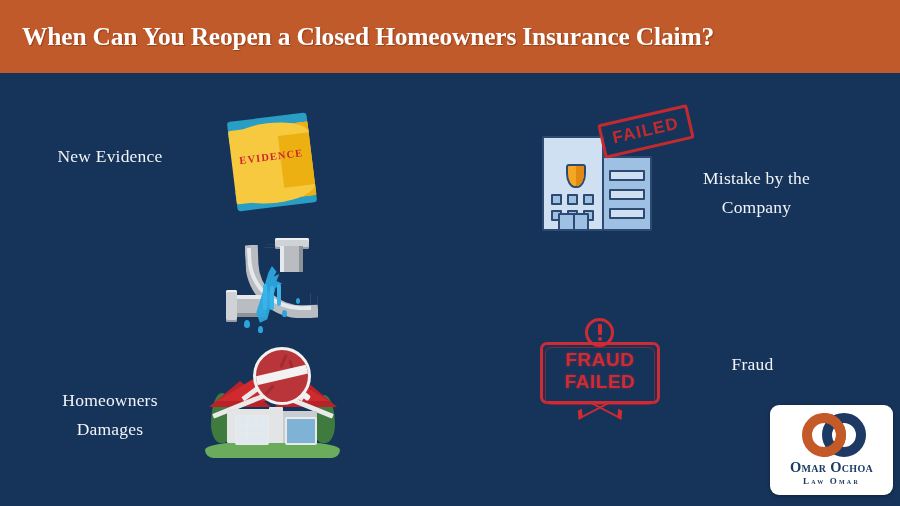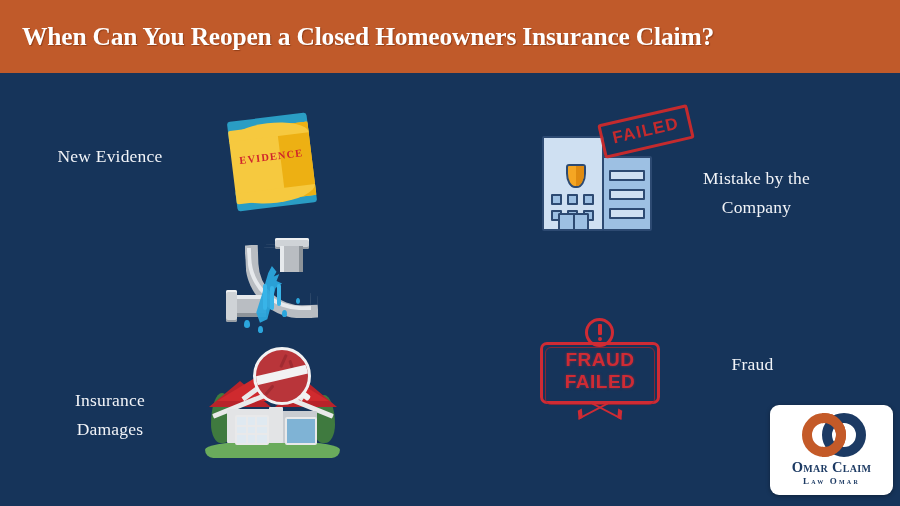--- a/index.html
+++ b/index.html
@@ -504,21 +504,21 @@
     <div class="water-streak" style="left:45px; top:46px; width:4px; height:26px;"></div>
     <div class="water-streak" style="left:52px; top:48px; width:4px; height:24px;"></div>
     <div class="water-streak" style="left:59px; top:46px; width:4px; height:22px;"></div>
     <div class="drop" style="left:26px; top:82px; width:6px; height:8px;"></div>
     <div class="drop" style="left:40px; top:88px; width:5px; height:7px;"></div>
     <div class="drop" style="left:64px; top:72px; width:5px; height:7px;"></div>
     <div class="drop" style="left:78px; top:60px; width:4px; height:6px;"></div>
   </div>
 
   <div class="row-label" style="left:20px; top:386px; width:180px;">
-    <div>Insurance</div>
+    <div>Homeowners</div>
     <div>Damages</div>
   </div>
 
   <div class="icon-box" id="house-icon">
     <div class="tree" style="left:6px;  top:48px; width:22px; height:50px;"></div>
     <div class="tree" style="left:108px;top:50px; width:22px; height:48px;"></div>
     <div class="bush" style="left:26px; top:80px; width:20px; height:18px;"></div>
     <div class="bush" style="left:92px; top:82px; width:20px; height:16px;"></div>
     <div class="grass"></div>
 
@@ -597,17 +597,17 @@
   <div class="row-label" style="left:680px; top:350px; width:145px;">Fraud</div>
 
   <div id="logo-card">
     <div id="logo-rings">
       <div class="ring" id="ring-left"></div>
       <div class="ring" id="ring-right"></div>
       <div id="ring-overlap">
         <div class="inner"></div>
       </div>
     </div>
-    <div id="logo-name">Omar Claim</div>
+    <div id="logo-name">Omar Ochoa</div>
     <div id="logo-sub">Law Omar</div>
   </div>
 
 </div>
 
 </body></html>

